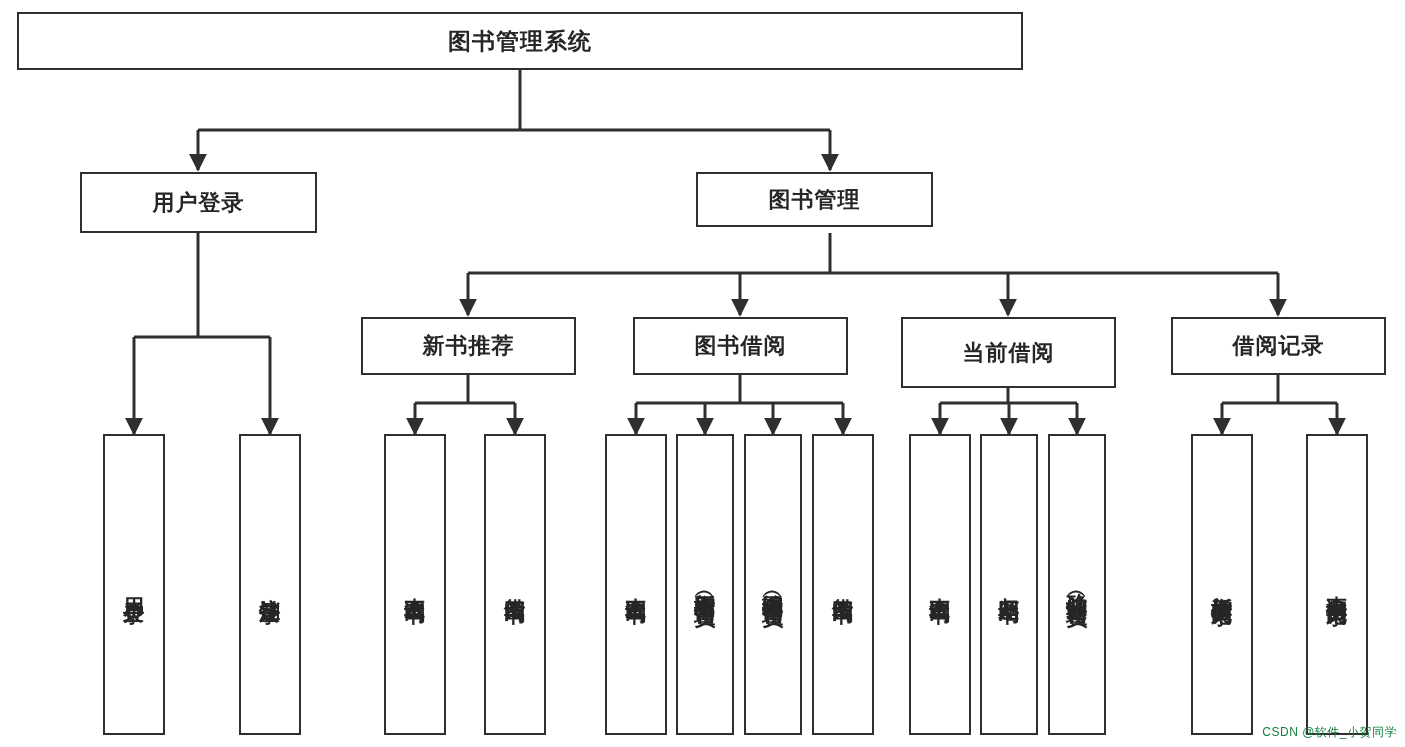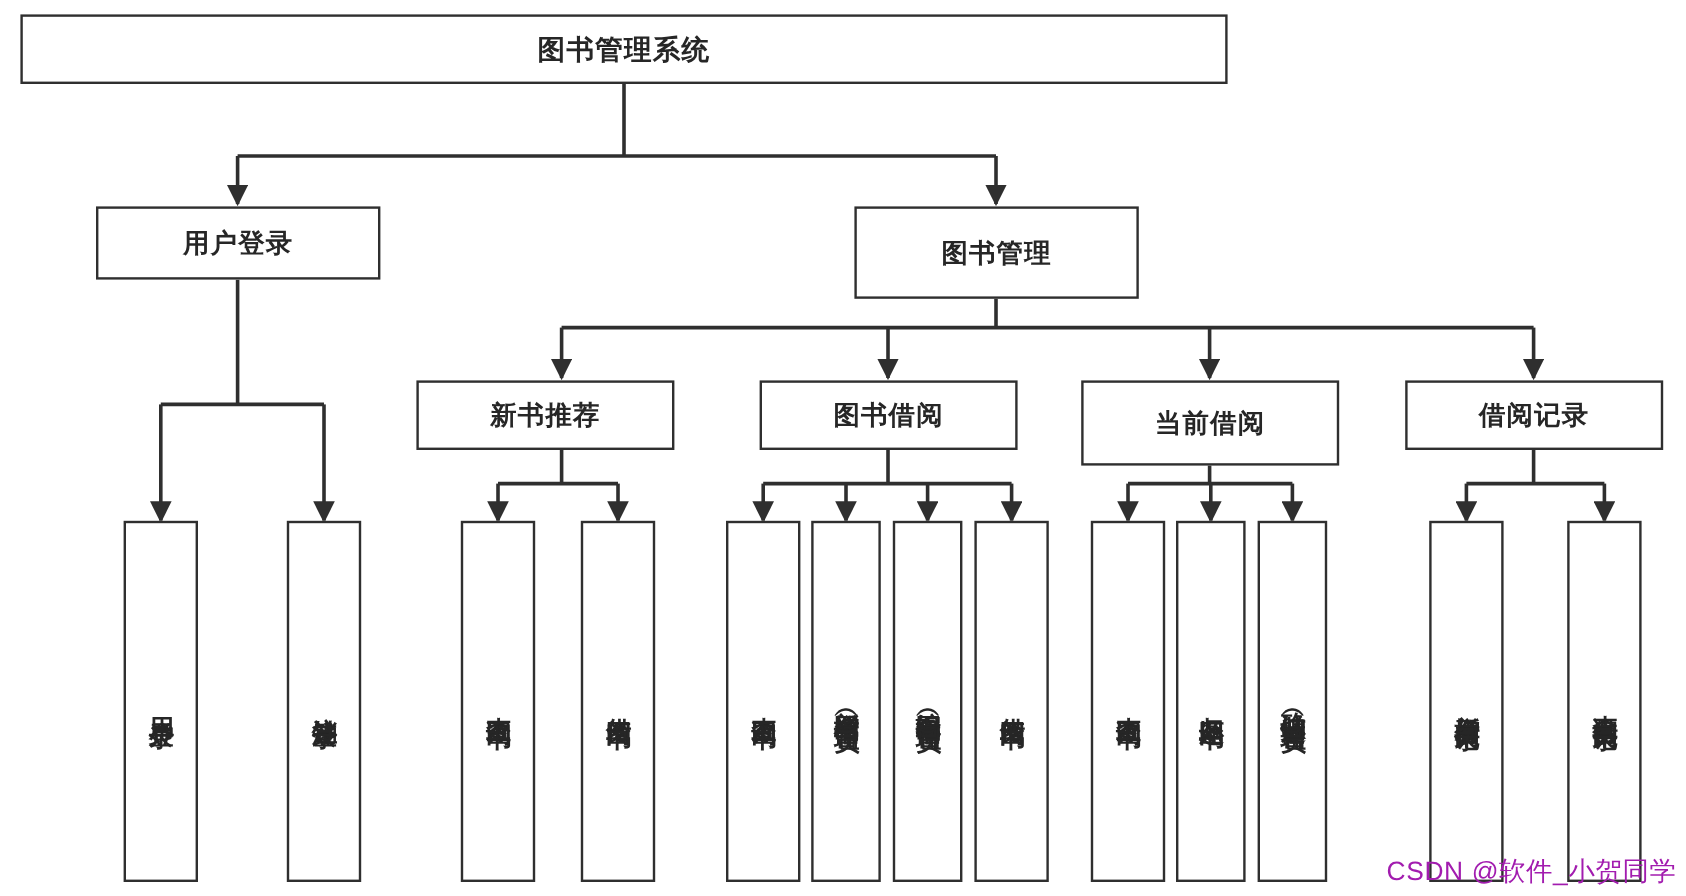--- a/index.html
+++ b/index.html
@@ -55,22 +55,22 @@
     text-orientation: upright;
     display: block;
   }
   .node.root {
     font-size: 23px;
   }
   #watermark {
     position: absolute;
     right: 8px;
     bottom: 6px;
-    font-size: 22px;
-    color: #a21caf;
+    font-size: 12px;
+    color: #15803d;
     letter-spacing: 0.5px;
     white-space: nowrap;
   }
 </style>
 </head>
 <body>
 
 <div id="canvas">
 
   <svg id="wires" viewBox="0 0 1405 747" width="1405" height="747" xmlns="http://www.w3.org/2000/svg">
@@ -124,25 +124,25 @@
   </svg>
 
   <div class="node horiz root" style="left:17px; top:12px; width:1006px; height:58px;">
     <span>图书管理系统</span>
   </div>
 
   <div class="node horiz" style="left:80px; top:172px; width:237px; height:61px;">
     <span>用户登录</span>
   </div>
 
-  <div class="node horiz" style="left:712px; top:172px; width:237px; height:77px;">
+  <div class="node horiz" style="left:696px; top:172px; width:237px; height:55px;">
     <span>图书管理</span>
   </div>
 
-  <div class="node horiz" style="left:347px; top:317px; width:215px; height:58px;">
+  <div class="node horiz" style="left:361px; top:317px; width:215px; height:58px;">
     <span>新书推荐</span>
   </div>
 
   <div class="node horiz" style="left:633px; top:317px; width:215px; height:58px;text-align:center;">
     <span>图书借阅</span>
   </div>
 
   <div class="node horiz" style="left:901px; top:317px; width:215px; height:71px;">
     <span>当前借阅</span>
   </div>

